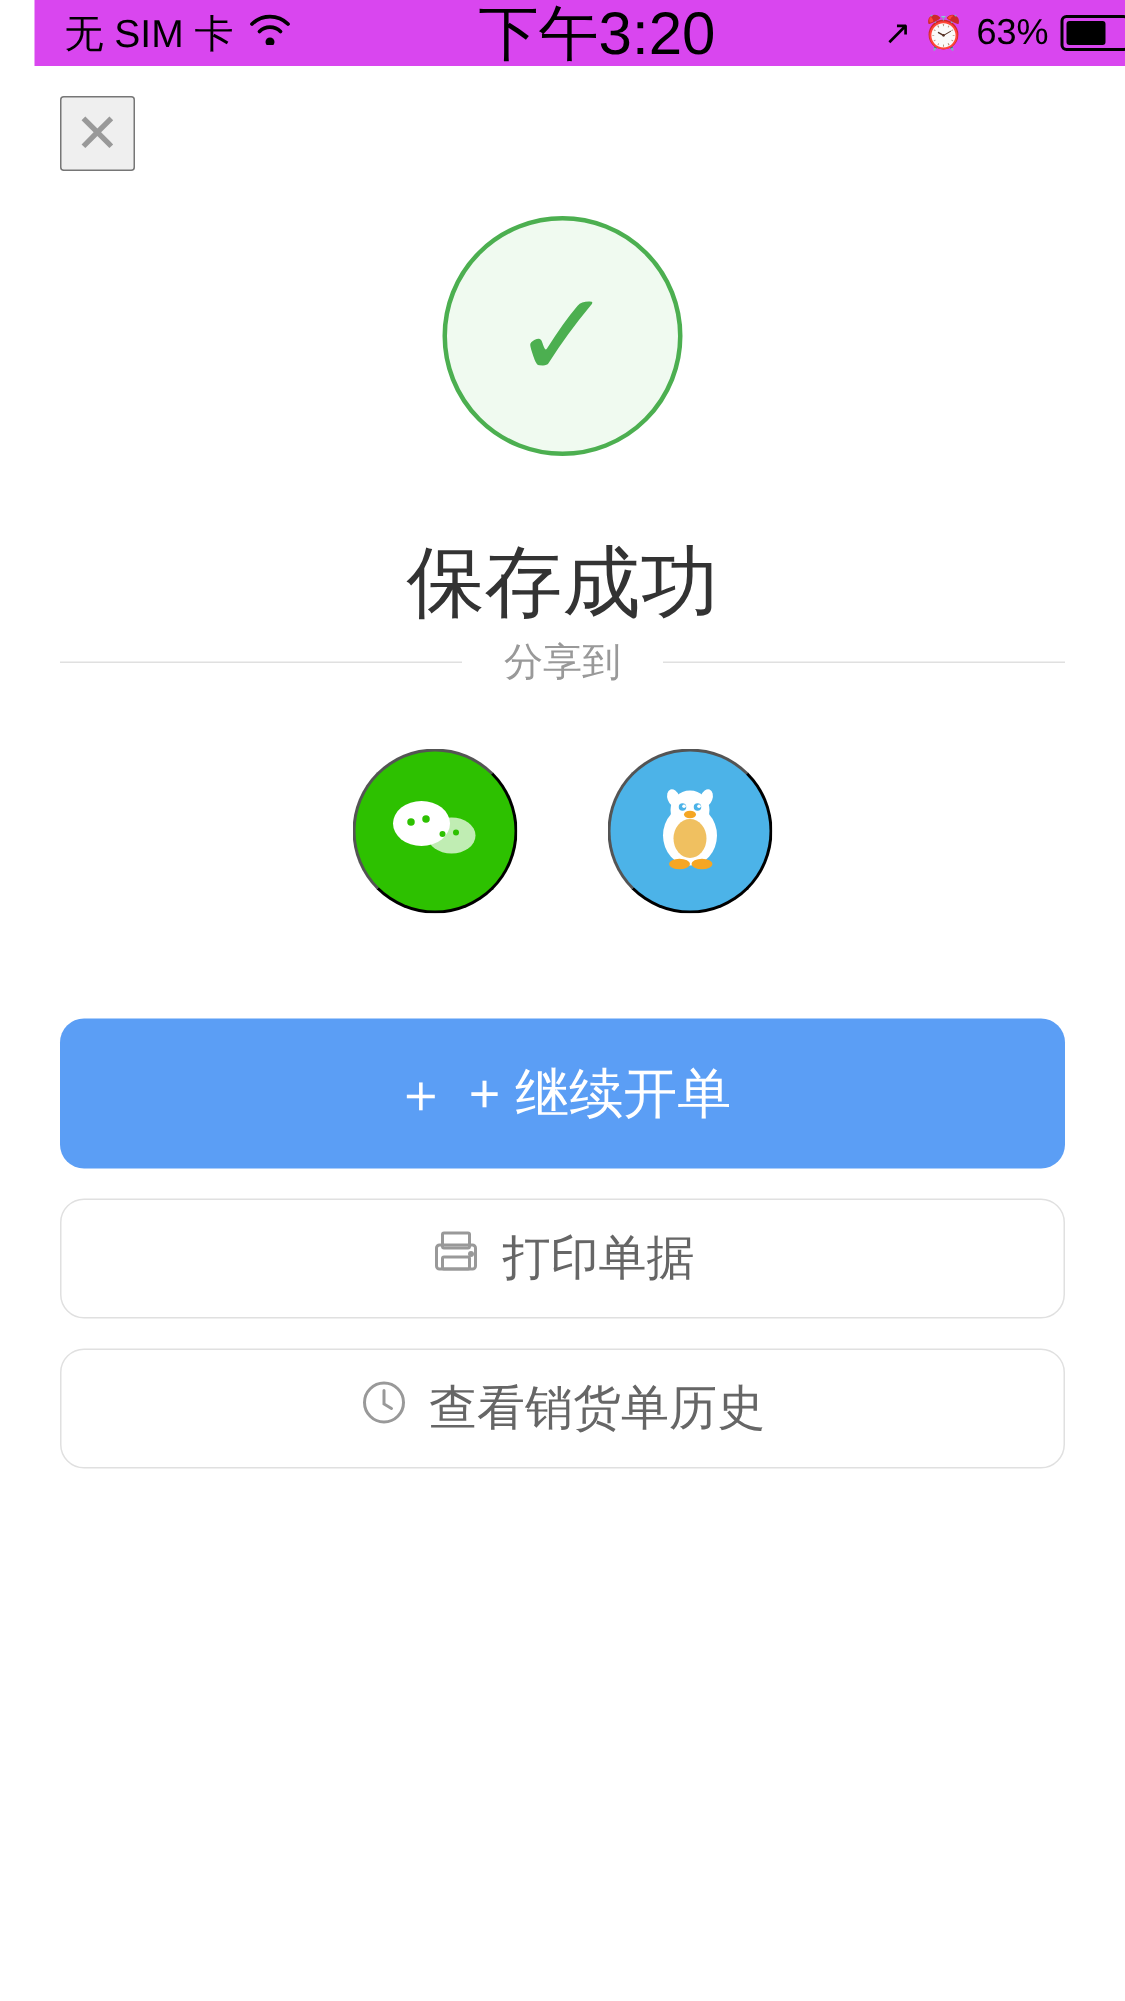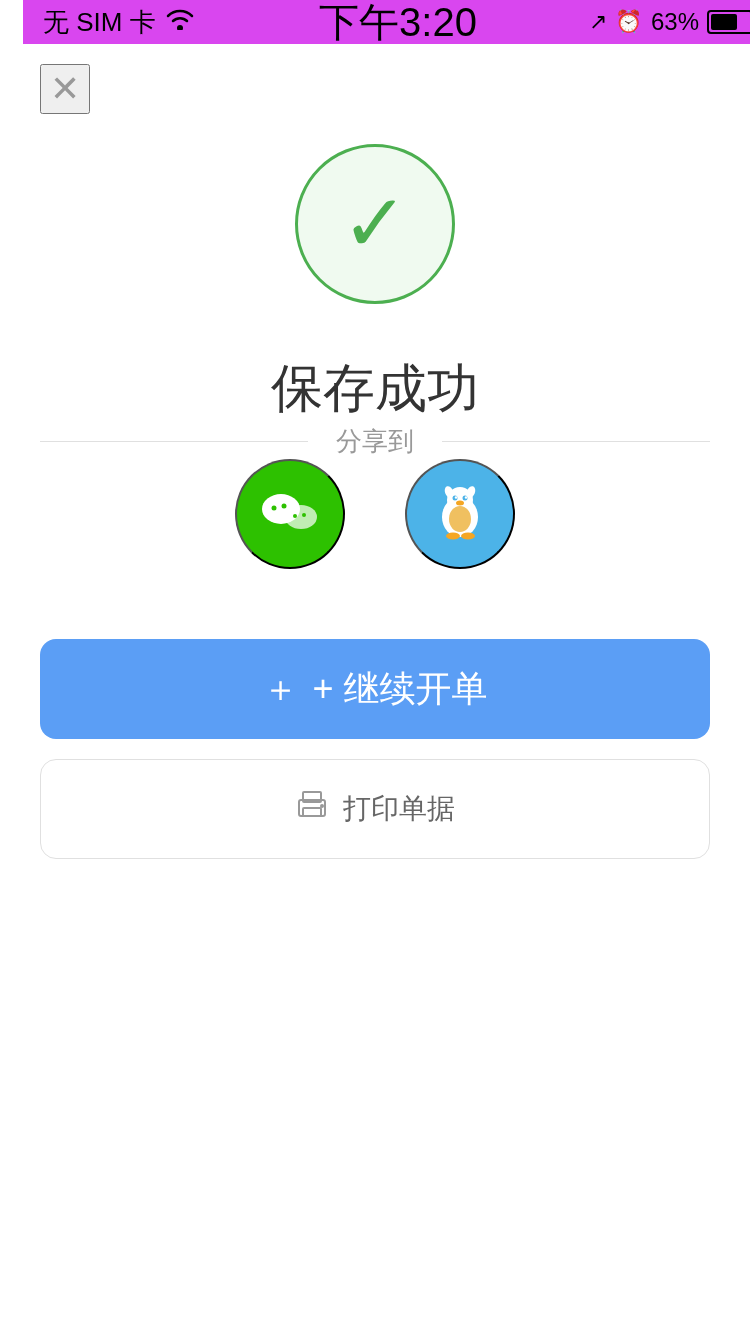--- a/index.html
+++ b/index.html
@@ -135,20 +135,21 @@
 
     
     .share-section {
       width: 100%;
       margin-bottom: 50px;
     }
     .share-divider {
       display: flex;
       align-items: center;
       gap: 28px;
+      margin-bottom: 40px;
     }
     .divider-line {
       flex: 1;
       height: 1px;
       background: #e0e0e0;
     }
     .share-label {
       font-size: 26px;
       color: #999;
       white-space: nowrap;
@@ -208,26 +209,26 @@
       color: #fff;
       font-size: 36px;
       display: flex;
       align-items: center;
       justify-content: center;
       gap: 14px;
       cursor: pointer;
     }
     .btn-secondary {
       width: 100%;
-      height: 100px;
+      height: 80px;
       border-radius: 16px;
       background: #fff;
       border: 1px solid #e0e0e0;
       color: #666;
-      font-size: 28px;
+      font-size: 32px;
       display: flex;
       align-items: center;
       justify-content: center;
       gap: 14px;
       cursor: pointer;
     }
     .btn-icon {
       font-size: 36px;
       color: #fff;
     }
@@ -331,15 +332,24 @@
       <span class="btn-icon">
         <svg width="34" height="30" viewBox="0 0 34 30" fill="none">
           <rect x="4" y="10" width="26" height="16" rx="2" stroke="#999" stroke-width="2"></rect>
           <rect x="8" y="2" width="18" height="10" rx="1" stroke="#999" stroke-width="2"></rect>
           <rect x="8" y="18" width="18" height="8" rx="1" stroke="#999" stroke-width="2"></rect>
           <circle cx="27" cy="16" r="2" fill="#999"></circle>
         </svg>
       </span>
       <span>打印单据</span>
     </button>
+    <button class="btn-secondary">
+      <span class="btn-icon">
+        <svg width="32" height="32" viewBox="0 0 32 32" fill="none">
+          <circle cx="16" cy="16" r="13" stroke="#999" stroke-width="2"></circle>
+          <path d="M16 8v9l5 3" stroke="#999" stroke-width="2" stroke-linecap="round"></path>
+        </svg>
+      </span>
+      <span>查看销货单历史</span>
+    </button>
   </div>
 
 </div>
 
 </body></html>

